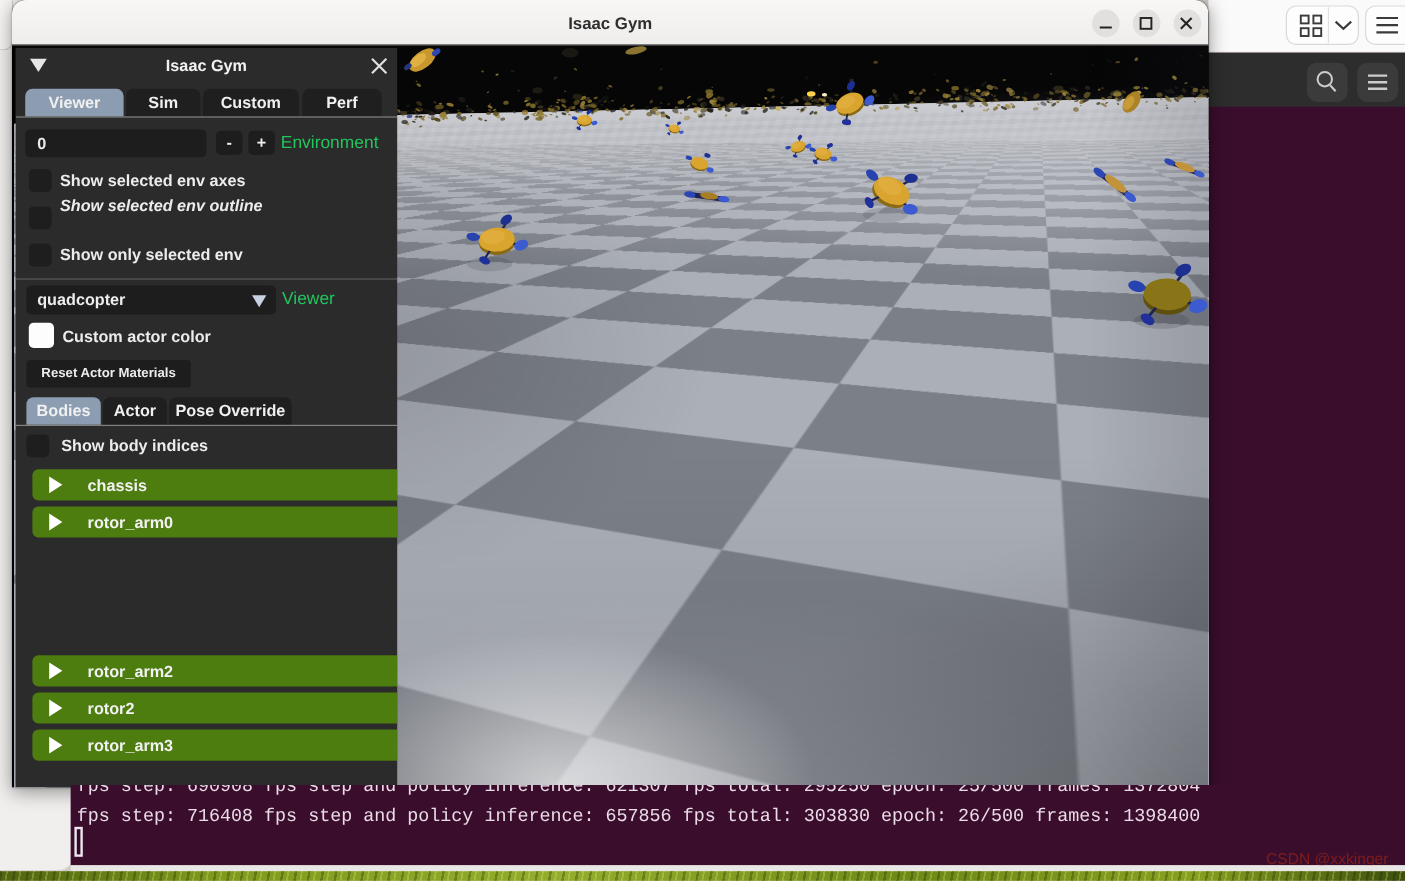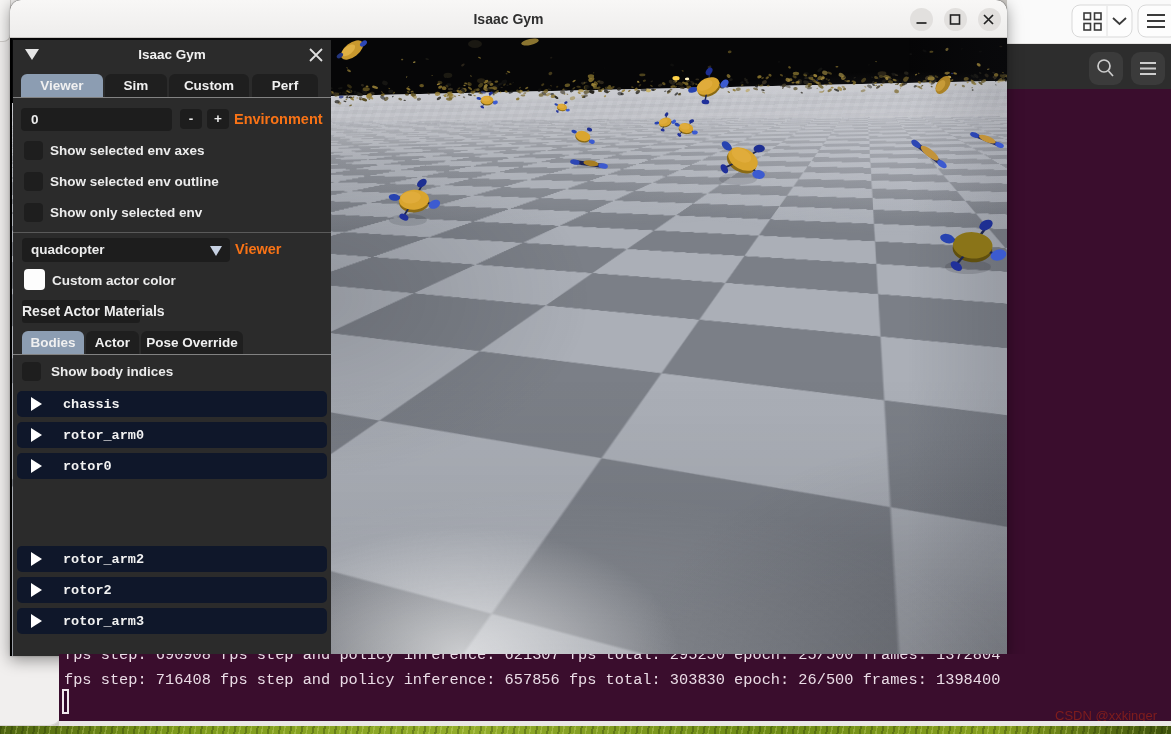--- a/index.html
+++ b/index.html
@@ -77,22 +77,22 @@
     color:#ececec; font-size:13.5px; font-weight:bold; overflow:hidden; }
   .tri-down { position:absolute; width:0; height:0; border-left:7.5px solid transparent;
     border-right:7.5px solid transparent; border-top:11px solid #e6e6e6; }
   .tab { position:absolute; height:23px; background:#1f1f1f; border-radius:6px 6px 0 0;
     color:#f0f0f0; text-align:center; line-height:24px; font-size:13.5px; }
   .tab.sel { background:#8c9db2; }
   .hline { position:absolute; height:1px; background:#828282; left:0; width:318px; }
   .field { position:absolute; background:#1d1d1d; border-radius:4px; }
   .cb { position:absolute; width:19px; height:19px; background:#1e1e1e; border-radius:4px; }
   .lbl { position:absolute; color:#ececec; white-space:nowrap; }
-  .blbl { position:absolute; color:#f97316; font-weight:bold; white-space:nowrap; }
-  .row { position:absolute; left:4px; width:310px; height:26px; background:#0f172a; border-radius:5px;font-family:Liberation Mono, monospace; }
+  .blbl { position:absolute; color:#22c55e; font-weight:normal; white-space:nowrap; }
+  .row { position:absolute; left:14px; width:310px; height:26px; background:#4d7c0f; border-radius:5px; }
   .row .ar { position:absolute; left:14px; top:6px; width:0; height:0;
     border-top:7px solid transparent; border-bottom:7px solid transparent; border-left:11px solid #fff; }
   .row .rl { position:absolute; left:46px; top:5.5px; font-size:13.5px; color:#f2f2f2; }
 
   
   #wm2 { left:1055px; top:708px; font-size:13px; color:#7f1d1d; white-space:nowrap; }
 
   
   #wstrip { left:59px; top:721px; width:1112px; height:6px; background:#e9e7e5; }
   #grass { left:0; top:726px; width:1171px; height:8px;
@@ -890,53 +890,49 @@
     <div class="hline" style="top:57px;"></div>
 
     <div class="field" style="left:8px;top:68px;width:151px;height:23px;line-height:23px;padding-left:10px;">0</div>
     <div class="field" style="left:167px;top:69px;width:22px;height:20px;text-align:center;line-height:19px;font-weight:bold;">-</div>
     <div class="field" style="left:194px;top:69px;width:22px;height:20px;text-align:center;line-height:19px;font-weight:bold;">+</div>
     <div class="blbl" style="left:221px;top:71px;font-size:14.5px;">Environment</div>
 
     <div class="cb" style="left:11px;top:101px;"></div>
     <div class="lbl" style="left:37px;top:103px;">Show selected env axes</div>
     <div class="cb" style="left:11px;top:132px;"></div>
-    <div class="lbl" style="left:37px;top:134px;">Show selected env outline</div>
+    <div class="lbl" style="left:37px;top:124px;font-style:italic;">Show selected env outline</div>
     <div class="cb" style="left:11px;top:163px;"></div>
     <div class="lbl" style="left:37px;top:165px;text-align:right;">Show only selected env</div>
     <div class="hline" style="top:192px;background:#5a5a5a;"></div>
 
     <div class="field" style="left:9px;top:198px;width:208px;height:24px;line-height:24px;padding-left:9px;">quadcopter</div>
     <div class="tri-down" style="left:197px;top:206px;border-top-color:#c7d1e2;border-left-width:6.5px;border-right-width:6.5px;border-top-width:10px;"></div>
     <div class="blbl" style="left:222px;top:201px;font-size:14.5px;">Viewer</div>
 
     <div class="cb" style="left:11px;top:229px;width:21px;height:21px;background:#fdfdfd;"></div>
     <div class="lbl" style="left:39px;top:233px;">Custom actor color</div>
 
-    <div class="field" style="left:9px;top:260px;width:118px;height:23px;line-height:23px;text-align:center;border-radius:3px;white-space:nowrap;font-size:14px;">Reset Actor Materials</div>
+    <div class="field" style="left:9px;top:260px;width:137px;height:23px;line-height:23px;text-align:center;border-radius:3px;white-space:nowrap;font-size:11px;">Reset Actor Materials</div>
 
     <div class="tab sel" style="left:9px;top:291px;width:62px;">Bodies</div>
     <div class="tab" style="left:73px;top:291px;width:53px;">Actor</div>
     <div class="tab" style="left:128px;top:291px;width:102px;">Pose Override</div>
     <div class="hline" style="top:314px;"></div>
 
     <div class="cb" style="left:9px;top:322px;"></div>
     <div class="lbl" style="left:38px;top:324px;">Show body indices</div>
 
     <div class="row" style="top:351px;">
         <div class="ar"></div>
         <div class="rl">chassis</div>
       </div>
     <div class="row" style="top:382px;">
         <div class="ar"></div>
         <div class="rl">rotor_arm0</div>
-      </div>
-    <div class="row" style="top:413px;">
-        <div class="ar"></div>
-        <div class="rl">rotor0</div>
       </div>
     <div class="row" style="top:506px;">
         <div class="ar"></div>
         <div class="rl">rotor_arm2</div>
       </div>
     <div class="row" style="top:537px;">
         <div class="ar"></div>
         <div class="rl">rotor2</div>
       </div>
     <div class="row" style="top:568px;">

